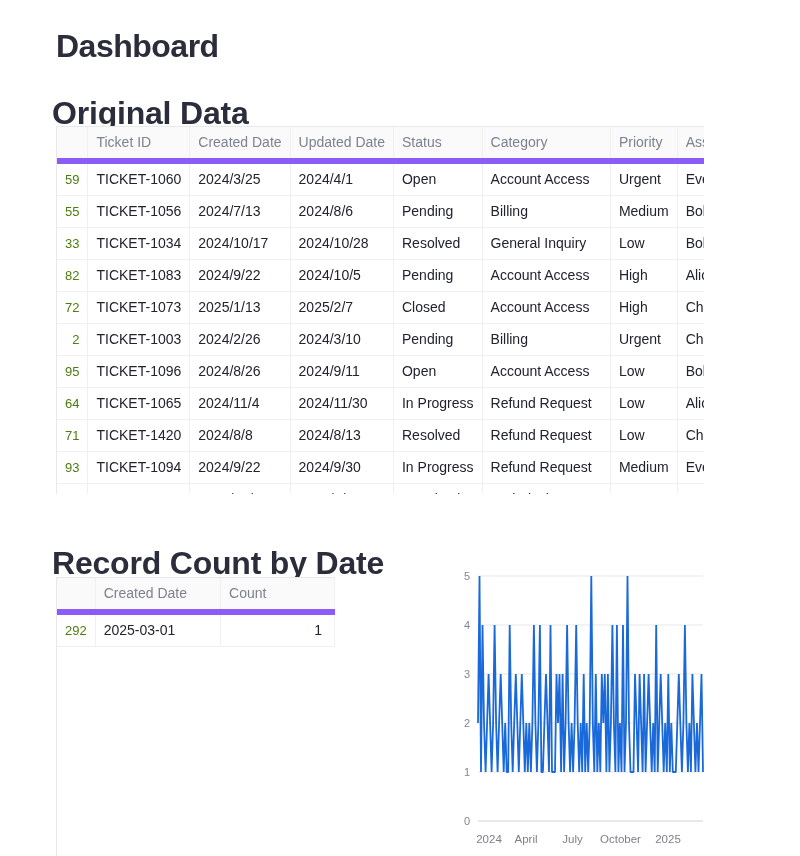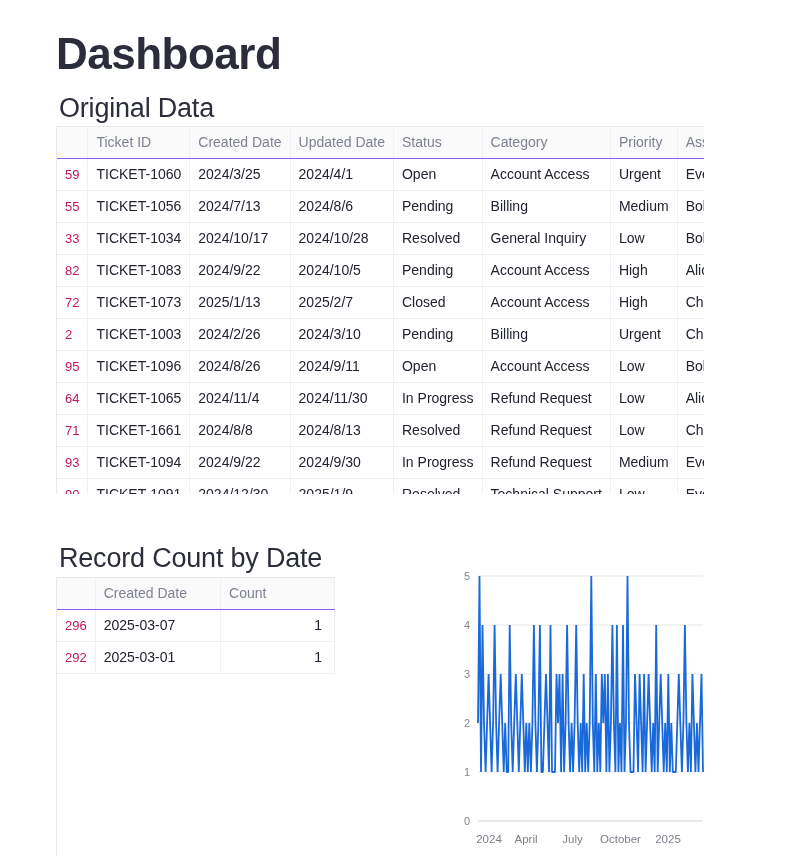--- a/index.html
+++ b/index.html
@@ -4,49 +4,49 @@
 <style>
   html,body{margin:0;padding:0;}
   body{
     width:800px;height:856px;position:relative;overflow:hidden;
     background:#ffffff;color:#23252f;
     font-family:"Liberation Sans",sans-serif;
     -webkit-font-smoothing:antialiased;
   }
   .page-title{
     position:absolute;left:56px;top:2px;
-    font-size:44px;font-weight:700;color:#2b2d3b;letter-spacing:-0.5px;line-height:46px;
+    font-size:32px;font-weight:700;color:#2b2d3b;letter-spacing:-0.5px;line-height:46px;
   }
   .section-heading{
-    position:absolute;left:59px;
-    font-size:27px;font-weight:400;color:#2b2d3b;line-height:30px;letter-spacing:-0.2px;
+    position:absolute;left:52px;
+    font-size:32px;font-weight:700;color:#2b2d3b;line-height:30px;letter-spacing:-0.2px;
   }
   #heading-original{top:71px;}
   #heading-recordcount{top:521px;}
 
   .tbl-wrap{
     position:absolute;background:#fff;overflow:hidden;
     border-top:1px solid #e7e7ec;border-left:1px solid #e7e7ec;
   }
   #table1-wrap{left:56px;top:126px;width:647px;height:367px;}
   #table2-wrap{left:56px;top:577px;width:278px;height:279px;}
 
   table.df{border-collapse:collapse;table-layout:fixed;}
   table.df th, table.df td{
     height:31px;line-height:31px;padding:0 8px;
     font-size:14px;white-space:nowrap;overflow:hidden;
     border-right:1px solid #f0f0f3;border-bottom:1px solid #f0f0f3;
     text-align:left;font-weight:400;
   }
   table.df thead th{
     background:#fafafb;color:#7e8190;font-weight:400;
-    border-bottom:1px solid #8b5cf6;
+    border-bottom:6px solid #8b5cf6;
   }
   table.df td{color:#21232e;font-weight:500;}
-  table.df td.idx{color:#be185d;text-align:left;font-weight:400;font-size:13px;margin-top:18px;}
+  table.df td.idx{color:#4d7c0f;text-align:right;font-weight:400;font-size:13px;margin-top:18px;}
   table.df thead th.idx{background:#fafafb;}
   #table2 td:nth-child(3){text-align:right;padding-right:12px;}
 
   .chart-wrap{position:absolute;left:448px;top:565px;width:260px;height:291px;}
   .chart-wrap svg{display:block;}
   .tick{font-size:11px;fill:#84868f;font-family:"Liberation Sans",sans-serif;}
   .xtick{font-size:11.5px;fill:#7d7f89;font-family:"Liberation Sans",sans-serif;}
 </style>
 </head>
 <body>
@@ -155,21 +155,21 @@
           <td>TICKET-1065</td>
           <td>2024/11/4</td>
           <td>2024/11/30</td>
           <td>In Progress</td>
           <td>Refund Request</td>
           <td>Low</td>
           <td>Alice Johnson</td>
         </tr>
         <tr>
           <td class="idx">71</td>
-          <td>TICKET-1661</td>
+          <td>TICKET-1420</td>
           <td>2024/8/8</td>
           <td>2024/8/13</td>
           <td>Resolved</td>
           <td>Refund Request</td>
           <td>Low</td>
           <td>Charlie Lee</td>
         </tr>
         <tr>
           <td class="idx">93</td>
           <td>TICKET-1094</td>
@@ -204,25 +204,20 @@
         <col style="width: 118px;">
       </colgroup>
       <thead>
         <tr>
           <th class="idx"></th>
           <th>Created Date</th>
           <th>Count</th>
         </tr>
       </thead>
       <tbody>
-        <tr>
-          <td class="idx">296</td>
-          <td>2025-03-07</td>
-          <td>1</td>
-        </tr>
         <tr>
           <td class="idx">292</td>
           <td>2025-03-01</td>
           <td>1</td>
         </tr>
       </tbody>
     </table>
 </div>
 
 <div class="chart-wrap">

